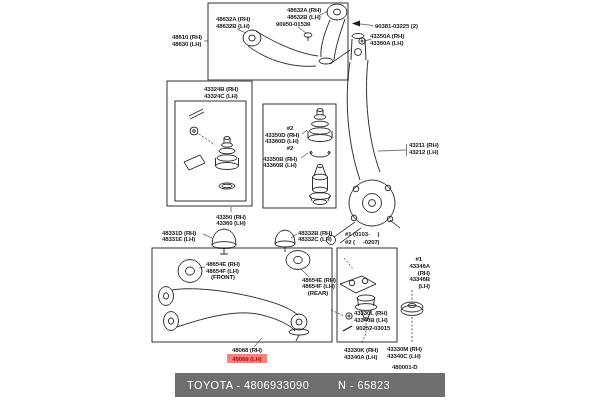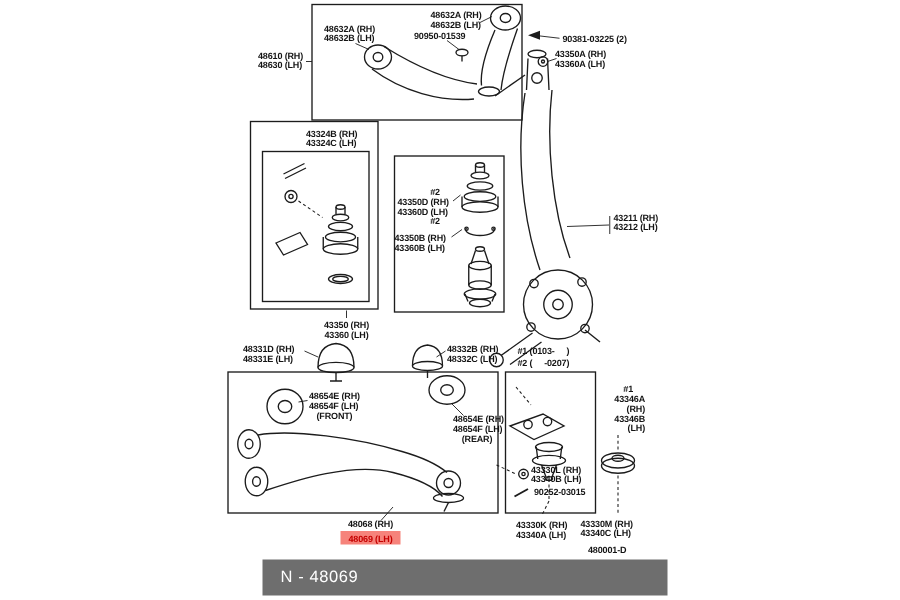--- a/index.html
+++ b/index.html
@@ -249,16 +249,17 @@
     <text class="lbl" x="344" y="358.5">43340A (LH)</text>
 
     <text class="lbl" x="387" y="351">43330M (RH)</text>
     <text class="lbl" x="387" y="357.5">43340C (LH)</text>
 
     <text class="lbl" x="392" y="368.5">480001-D</text>
   </g>
 </svg>
 
   <div id="footer-bar">
-    <span>N - 48069</span>
+    <span>TOYOTA - 4806933090</span>
+    <span>N - 65823</span>
   </div>
 
 </div>
 
 </body></html>

